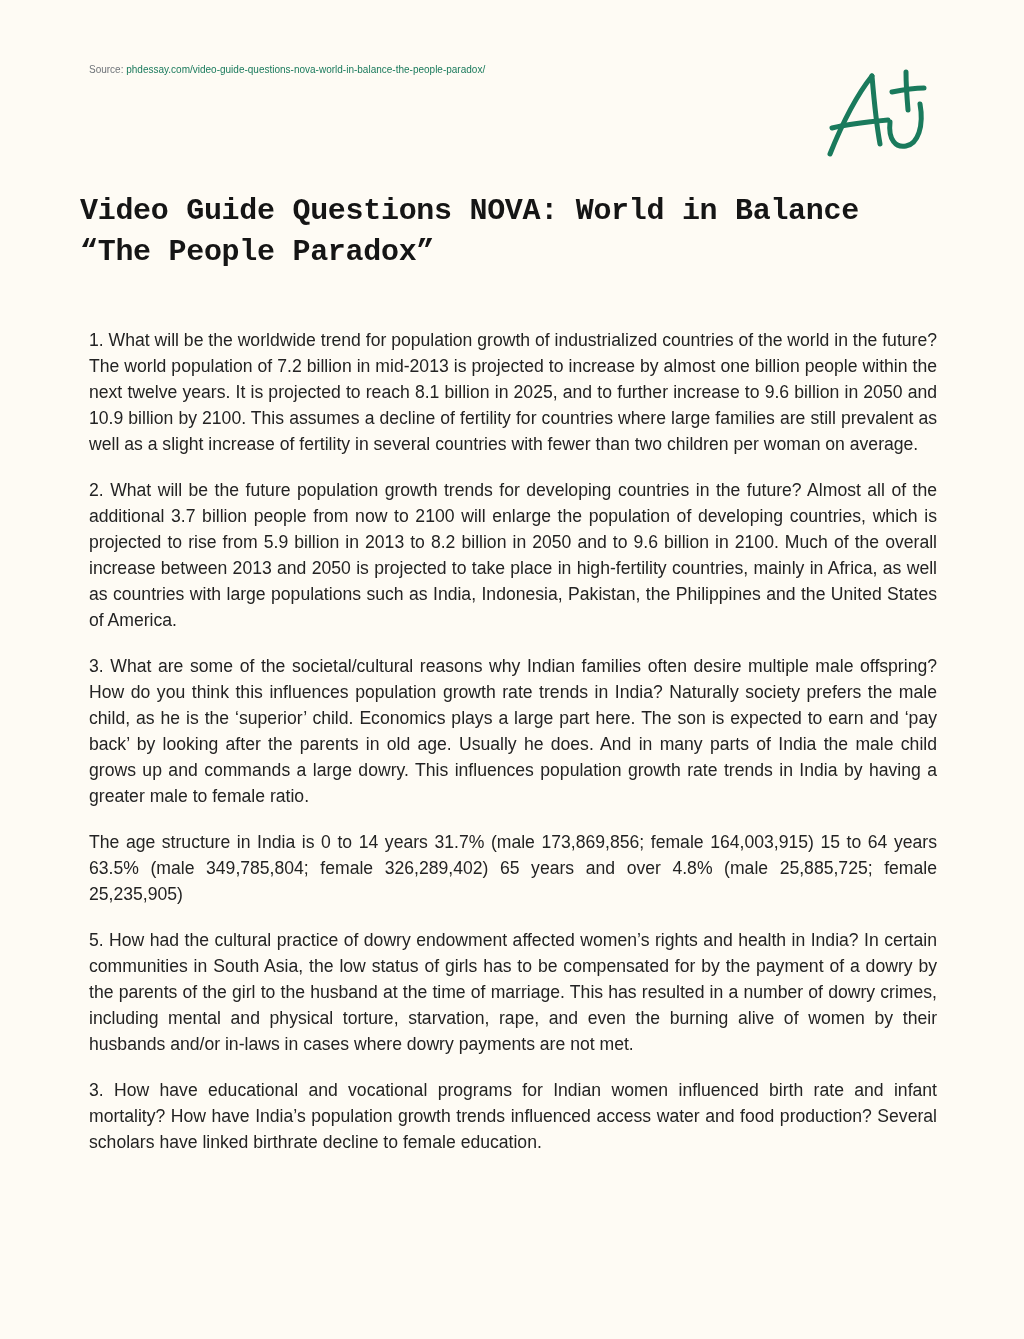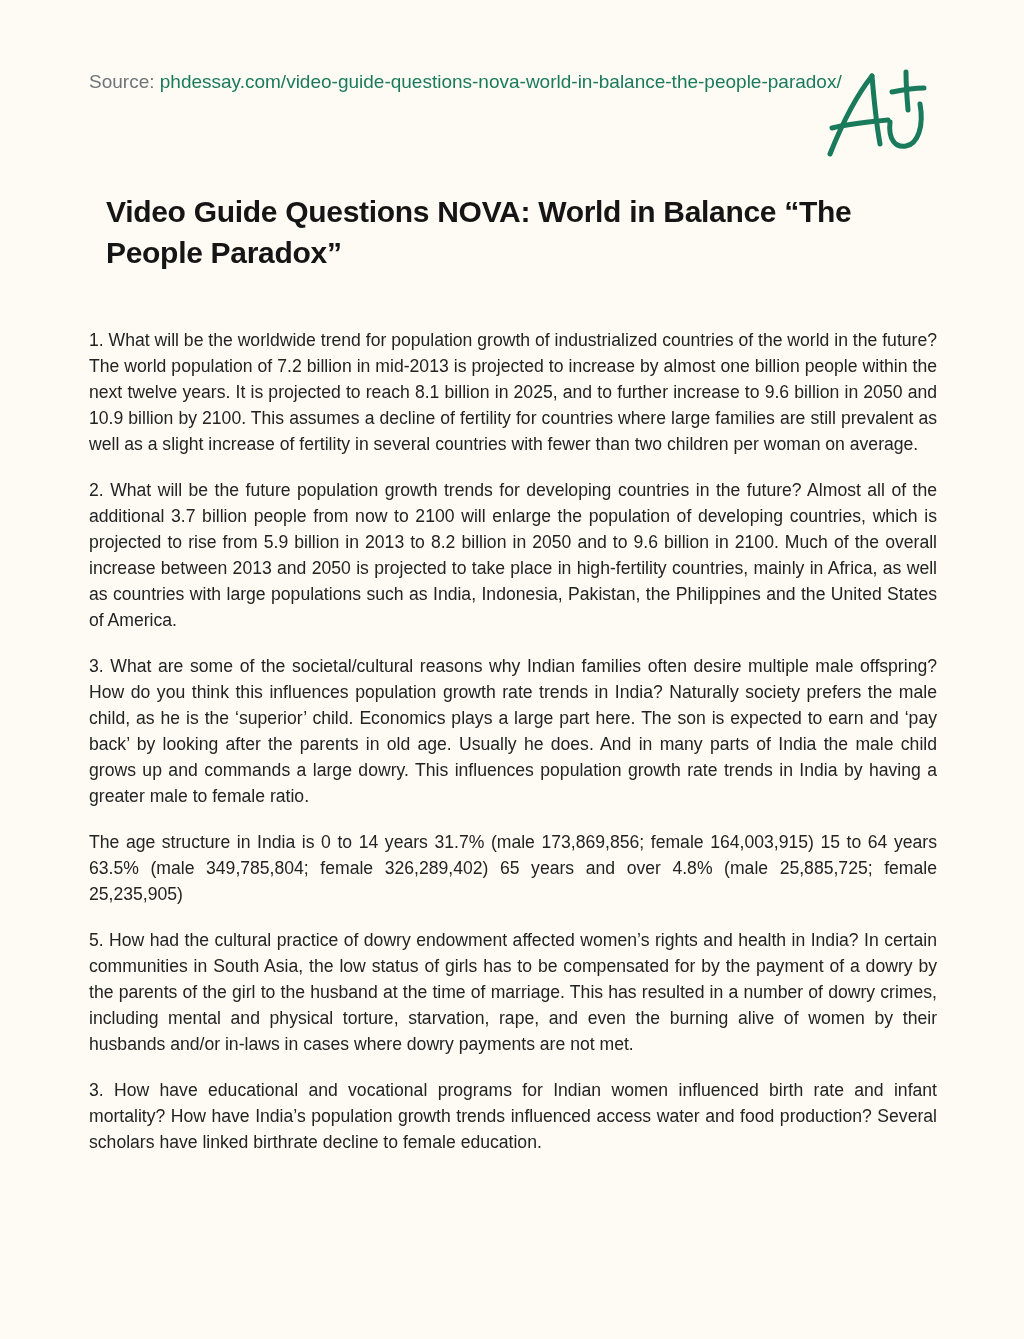--- a/index.html
+++ b/index.html
@@ -23,48 +23,49 @@
     }
     .brand {
       font-size: 25px;
       font-weight: bold;
       color: #3c3f44;
       letter-spacing: -0.2px;
       margin: 0;
       line-height: 34px;
     }
     .source {
-      margin-top: 24px;
-      font-size: 19px;
+      margin-top: 12px;
+      font-size: 10px;
       color: #6f7479;
       line-height: 20px;
       white-space: nowrap;
     }
     .source a {
       color: #1a7a5c;
       text-decoration: none;
     }
     .logo {
       position: absolute;
       left: 820px;
       top: 62px;
       width: 110px;
       height: 100px;
     }
     .title {
       position: absolute;
-      left: 106px;
+      left: 80px;
       top: 191px;
       width: 840px;
       margin: 0;
       font-size: 30px;
       font-weight: bold;
       line-height: 41px;
       color: #151515;
       letter-spacing: -0.3px;
+      font-family: Liberation Mono, monospace;
     }
     .content {
       position: absolute;
       left: 89px;
       top: 312px;
       width: 848px;
     }
     .content p {
       margin: 15px 0 20px 0;
       font-size: 17.6px;

